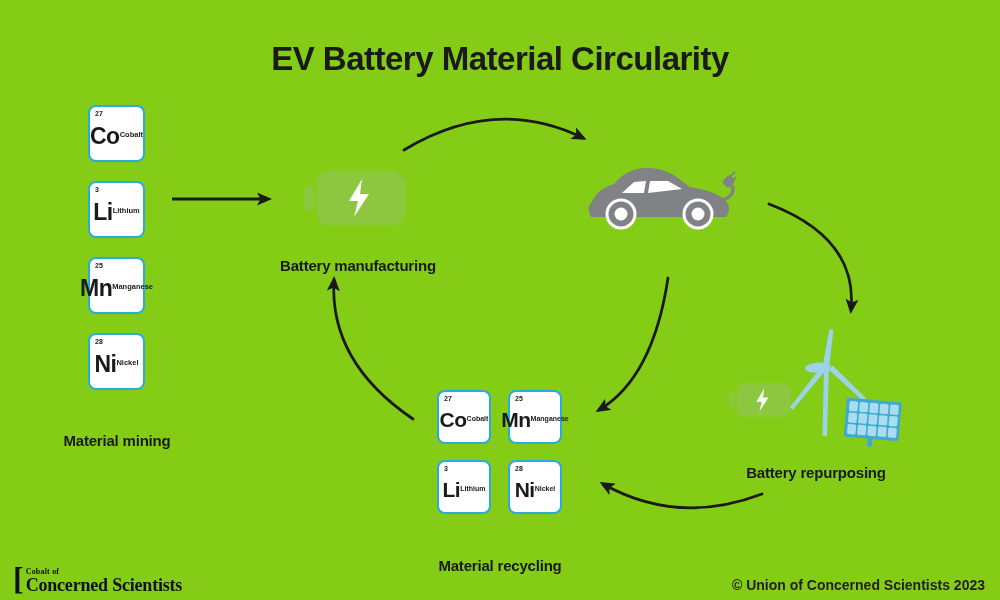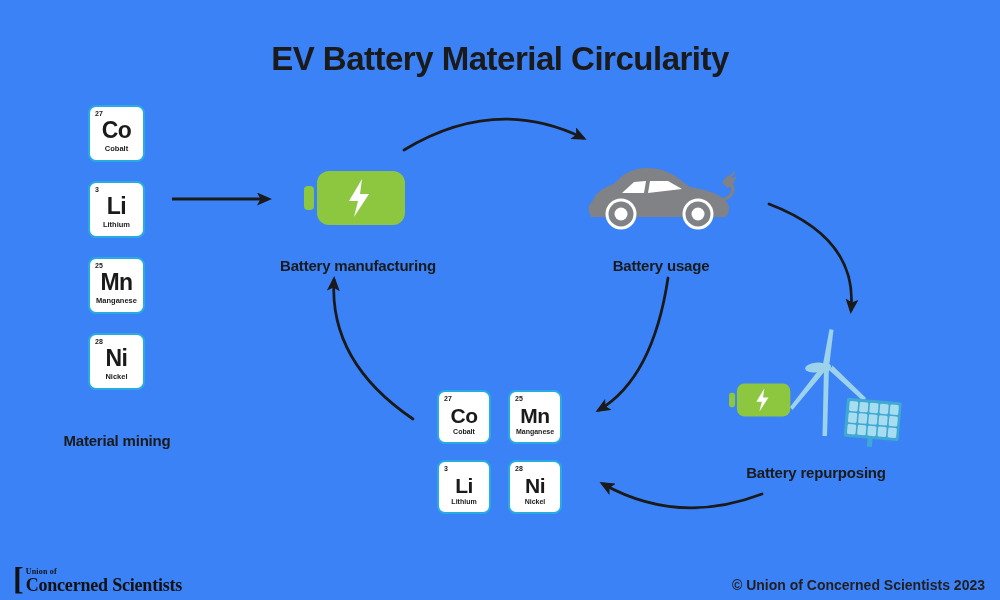--- a/index.html
+++ b/index.html
@@ -1,29 +1,29 @@
 <!DOCTYPE html>
 <html><head>
 <meta charset="utf-8">
 <style>
   * { margin:0; padding:0; box-sizing:border-box; }
   html,body { background:#fff; }
   .canvas {
-    position:relative; width:1000px; height:600px; background:#3b82f6;
+    position:relative; width:1000px; height:600px; background:#84cc16;
     font-family:"Liberation Sans","DejaVu Sans",sans-serif; color:#1a1a1a; overflow:hidden;
   }
   .title {
     position:absolute; top:40px; left:0; width:100%; text-align:center;
     font-size:33px; font-weight:700; letter-spacing:-0.5px; color:#1a1a1a;
   }
   
   .tile {
     position:relative; width:57px; height:57px; background:#fff;
     border:2.5px solid #29ABE2; border-radius:8px;
-    display:flex; flex-direction:column; align-items:center; justify-content:center;
+    display:flex; flex-direction:row; align-items:center; justify-content:center;
   }
   .tile-num { position:absolute; top:3px; left:5px; font-size:7px; font-weight:700; line-height:1; }
   .tile-sym { font-size:23px; font-weight:700; line-height:1; margin-top:5px; letter-spacing:-0.5px; }
   .tile-name { font-size:7.5px; font-weight:700; margin-top:2px; white-space:nowrap; }
   .mining-col { position:absolute; left:88px; top:105px; display:flex; flex-direction:column; gap:19px; }
   .recycle-grid { position:absolute; left:437px; top:390px; display:grid; grid-template-columns:repeat(2,54px); gap:16px 17px; }
   .recycle-grid .tile { width:54px; height:54px; }
   .recycle-grid .tile-sym { font-size:21px; }
   .recycle-grid .tile-name { font-size:7px; }
   
@@ -111,21 +111,20 @@
       <circle cx="112" cy="56" r="12.5" fill="#808285"></circle>
       <circle cx="112" cy="56" r="6.5" fill="#ffffff"></circle>
       <path d="M134,42 C146,41 150,32 144,25" stroke="#808285" stroke-width="3.5" fill="none" stroke-linecap="round"></path>
       <g transform="translate(143,23) rotate(-45)">
         <rect x="-6" y="-4.5" width="11" height="9" rx="2.5" fill="#808285"></rect>
         <line x1="5" y1="-2.3" x2="10" y2="-2.3" stroke="#808285" stroke-width="1.8" stroke-linecap="round"></line>
         <line x1="5" y1="2.3" x2="10" y2="2.3" stroke="#808285" stroke-width="1.8" stroke-linecap="round"></line>
       </g>
     </svg>
   </div>
-  <div class="stage-label lbl-usage">Battery usage</div>
 
   <div class="icon-abs" style="left:729px; top:383px;">
     <svg width="62" height="34" viewBox="0 0 102 56">
       <rect x="0" y="16" width="10" height="24" rx="4" fill="#8DC63F"></rect>
       <rect x="13" y="1" width="88" height="54" rx="12" fill="#8DC63F"></rect>
       <path d="M58,9 L45,31 L54,31 L50,47 L65,24 L56,24 Z" fill="#ffffff"></path>
     </svg>
   </div>
   <div class="icon-abs" style="left:789px; top:327px;">
     <svg width="80" height="112" viewBox="0 0 80 112">
@@ -179,23 +178,24 @@
       <span class="tile-num">3</span>
       <span class="tile-sym">Li</span>
       <span class="tile-name">Lithium</span>
     </div>
     <div class="tile">
       <span class="tile-num">28</span>
       <span class="tile-sym">Ni</span>
       <span class="tile-name">Nickel</span>
     </div>
   </div>
+  <div class="stage-label lbl-recycling">Material recycling</div>
 
   <div class="logo">
     <span class="logo-bracket">[</span>
     <span class="logo-text">
-      <span class="logo-line1">Union of</span>
+      <span class="logo-line1">Cobalt of</span>
       <span class="logo-line2">Concerned Scientists</span>
     </span>
   </div>
   <div class="copyright">© Union of Concerned Scientists 2023</div>
 
 </div>
 
 </body></html>

